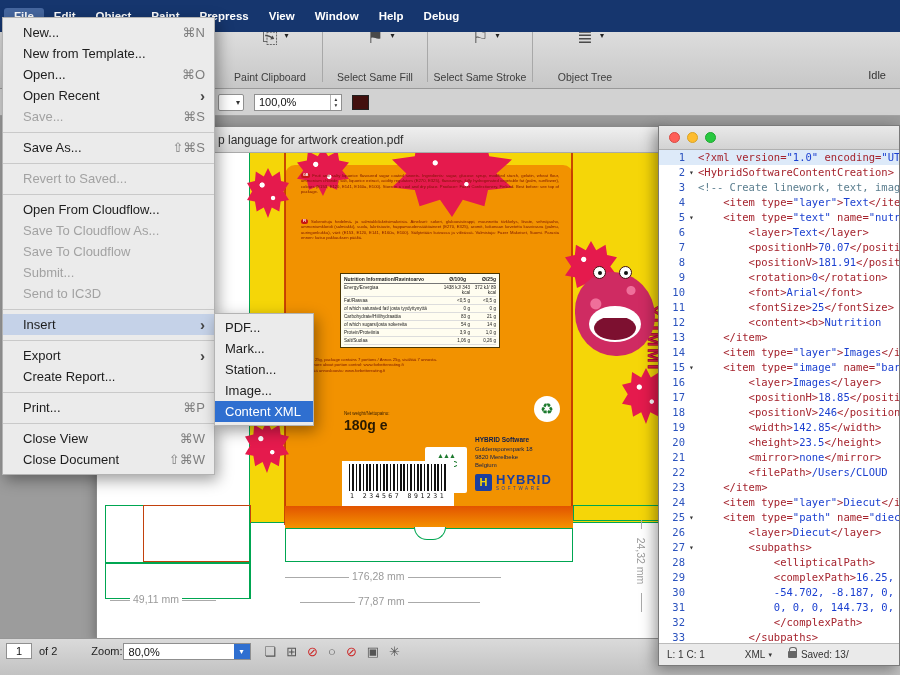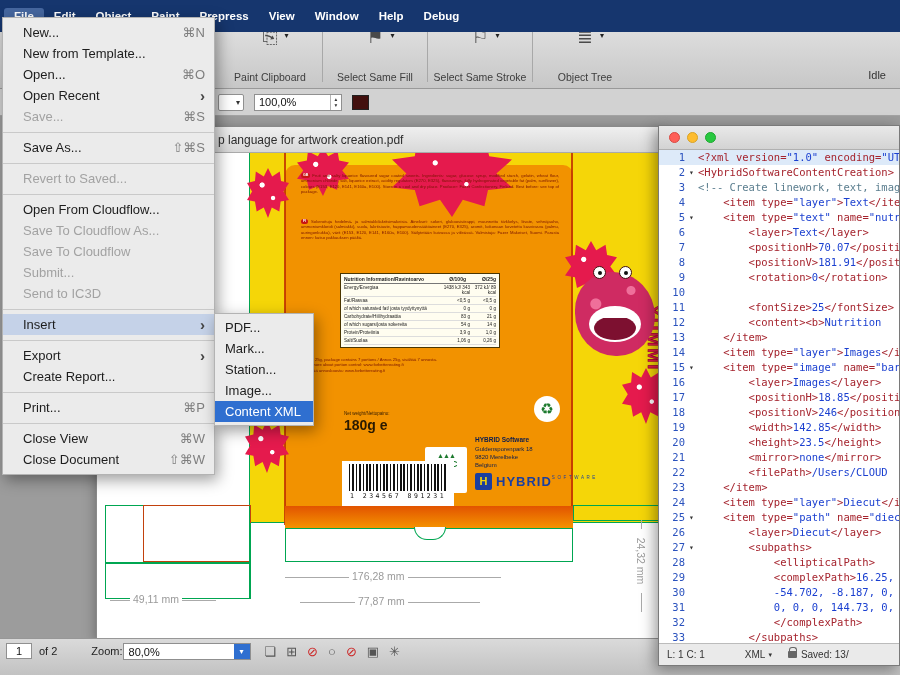--- a/index.html
+++ b/index.html
@@ -93,21 +93,21 @@
   #company{left:378px;top:283px;width:110px;color:#0e1e4e;font-size:6px;line-height:1.35}
   #company .c0{font-weight:bold;font-size:6.5px}
   #pefc{left:328px;top:294px;width:42px;height:46px;background:#fff;border-radius:2px;text-align:center;padding-top:5px}
   #pefc .trees{color:#1d7a2e;font-size:7px;line-height:7px;letter-spacing:-1px}
   #pefc .label{color:#1d7a2e;font-weight:bold;font-size:8.5px}
   #barcode{left:245px;top:308px;width:112px;height:46px;background:#fff;padding:3px 7px 2px}
   .bc-bars{height:27px;background:repeating-linear-gradient(90deg,#111 0 1.5px,#fff 1.5px 3.4px)}
   .bc-num{font-size:6.5px;letter-spacing:2.5px;text-align:center;color:#111;margin-top:1px;font-family:"DejaVu Sans Mono",monospace}
   #hybrid-logo{left:378px;top:320px;display:flex;align-items:center;gap:4px}
   .hl-mark{width:17px;height:17px;background:var(--hybrid-blue,#1c3f9e);color:#f5d608;font-weight:bold;font-size:11px;text-align:center;line-height:17px;border-radius:2px}
-  .hl-text{display:flex;flex-direction:row}
+  .hl-text{display:flex;flex-direction:column}
   .hl-title{font-size:13px;font-weight:bold;color:var(--hybrid-blue,#1c3f9e);letter-spacing:1px;line-height:13px}
   .hl-sub{font-size:4.5px;letter-spacing:2.6px;color:var(--hybrid-blue,#1c3f9e)}
 
   #glue-strip{left:188px;top:353px;width:288px;height:22px;background:linear-gradient(#e25300,#f59300)}
   #flap-main{left:188px;top:375px;width:288px;height:34px;border:1.5px solid var(--diecut-green,#00a651)}
   #flap-notch{left:317px;top:374px;width:32px;height:13px;background:#fff;border:1.5px solid var(--diecut-green,#00a651);border-top:none;border-radius:0 0 16px 16px}
   #lf-outer{left:8px;top:352px;width:146px;height:94px;border:1.5px solid var(--diecut-green,#00a651)}
   #lf-div{left:8px;top:409px;width:146px;height:1.5px;background:var(--diecut-green,#00a651)}
   #lf-red{left:46px;top:352px;width:108px;height:57px;border:1px solid #c2410c}
   #rf{left:476px;top:352px;width:92px;height:16px;border:1.5px solid var(--diecut-green,#00a651)}
@@ -445,21 +445,21 @@
   <div class="xml-code">
       <div class="code-row cur"><span class="gut">1</span><span class="fold"></span><span class="code"><span class="tk-tag">&lt;?xml version=</span><span class="tk-val">"1.0"</span><span class="tk-tag"> encoding=</span><span class="tk-val">"UTF-8"</span></span></div>
       <div class="code-row"><span class="gut">2</span><span class="fold">▾</span><span class="code"><span class="tk-tag">&lt;HybridSoftwareContentCreation&gt;</span></span></div>
       <div class="code-row"><span class="gut">3</span><span class="fold"></span><span class="code"><span class="tk-com">&lt;!-- Create linework, text, images --&gt;</span></span></div>
       <div class="code-row"><span class="gut">4</span><span class="fold"></span><span class="code"><span class="tk-txt">    </span><span class="tk-tag">&lt;item type=</span><span class="tk-val">"layer"</span><span class="tk-tag">&gt;</span><span class="tk-txt">Text</span><span class="tk-tag">&lt;/item&gt;</span></span></div>
       <div class="code-row"><span class="gut">5</span><span class="fold">▾</span><span class="code"><span class="tk-txt">    </span><span class="tk-tag">&lt;item type=</span><span class="tk-val">"text"</span><span class="tk-tag"> name=</span><span class="tk-val">"nutrition"</span></span></div>
       <div class="code-row"><span class="gut">6</span><span class="fold"></span><span class="code"><span class="tk-txt">        </span><span class="tk-tag">&lt;layer&gt;</span><span class="tk-txt">Text</span><span class="tk-tag">&lt;/layer&gt;</span></span></div>
       <div class="code-row"><span class="gut">7</span><span class="fold"></span><span class="code"><span class="tk-txt">        </span><span class="tk-tag">&lt;positionH&gt;</span><span class="tk-txt">70.07</span><span class="tk-tag">&lt;/positionH&gt;</span></span></div>
       <div class="code-row"><span class="gut">8</span><span class="fold"></span><span class="code"><span class="tk-txt">        </span><span class="tk-tag">&lt;positionV&gt;</span><span class="tk-txt">181.91</span><span class="tk-tag">&lt;/positionV&gt;</span></span></div>
       <div class="code-row"><span class="gut">9</span><span class="fold"></span><span class="code"><span class="tk-txt">        </span><span class="tk-tag">&lt;rotation&gt;</span><span class="tk-txt">0</span><span class="tk-tag">&lt;/rotation&gt;</span></span></div>
-      <div class="code-row"><span class="gut">10</span><span class="fold"></span></div>
+      <div class="code-row"><span class="gut">10</span><span class="fold"></span><span class="code"><span class="tk-txt">        </span><span class="tk-tag">&lt;font&gt;</span><span class="tk-txt">Arial</span><span class="tk-tag">&lt;/font&gt;</span></span></div>
       <div class="code-row"><span class="gut">11</span><span class="fold"></span><span class="code"><span class="tk-txt">        </span><span class="tk-tag">&lt;fontSize&gt;</span><span class="tk-txt">25</span><span class="tk-tag">&lt;/fontSize&gt;</span></span></div>
       <div class="code-row"><span class="gut">12</span><span class="fold"></span><span class="code"><span class="tk-txt">        </span><span class="tk-tag">&lt;content&gt;</span><span class="tk-tag">&lt;b&gt;</span><span class="tk-txt">Nutrition</span></span></div>
       <div class="code-row"><span class="gut">13</span><span class="fold"></span><span class="code"><span class="tk-txt">    </span><span class="tk-tag">&lt;/item&gt;</span></span></div>
       <div class="code-row"><span class="gut">14</span><span class="fold"></span><span class="code"><span class="tk-txt">    </span><span class="tk-tag">&lt;item type=</span><span class="tk-val">"layer"</span><span class="tk-tag">&gt;</span><span class="tk-txt">Images</span><span class="tk-tag">&lt;/item&gt;</span></span></div>
       <div class="code-row"><span class="gut">15</span><span class="fold">▾</span><span class="code"><span class="tk-txt">    </span><span class="tk-tag">&lt;item type=</span><span class="tk-val">"image"</span><span class="tk-tag"> name=</span><span class="tk-val">"barcode"</span></span></div>
       <div class="code-row"><span class="gut">16</span><span class="fold"></span><span class="code"><span class="tk-txt">        </span><span class="tk-tag">&lt;layer&gt;</span><span class="tk-txt">Images</span><span class="tk-tag">&lt;/layer&gt;</span></span></div>
       <div class="code-row"><span class="gut">17</span><span class="fold"></span><span class="code"><span class="tk-txt">        </span><span class="tk-tag">&lt;positionH&gt;</span><span class="tk-txt">18.85</span><span class="tk-tag">&lt;/positionH&gt;</span></span></div>
       <div class="code-row"><span class="gut">18</span><span class="fold"></span><span class="code"><span class="tk-txt">        </span><span class="tk-tag">&lt;positionV&gt;</span><span class="tk-txt">246</span><span class="tk-tag">&lt;/positionV&gt;</span></span></div>
       <div class="code-row"><span class="gut">19</span><span class="fold"></span><span class="code"><span class="tk-txt">        </span><span class="tk-tag">&lt;width&gt;</span><span class="tk-txt">142.85</span><span class="tk-tag">&lt;/width&gt;</span></span></div>
       <div class="code-row"><span class="gut">20</span><span class="fold"></span><span class="code"><span class="tk-txt">        </span><span class="tk-tag">&lt;height&gt;</span><span class="tk-txt">23.5</span><span class="tk-tag">&lt;/height&gt;</span></span></div>

